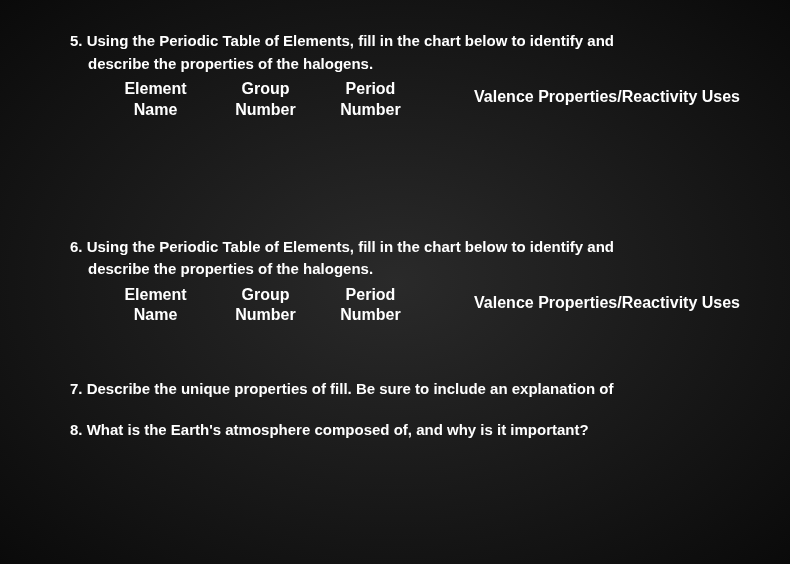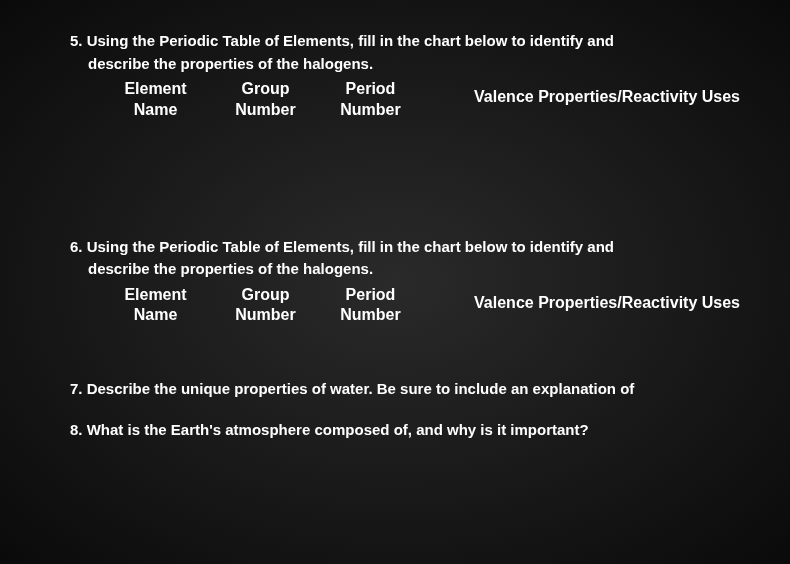--- a/index.html
+++ b/index.html
@@ -118,21 +118,21 @@
       <span class="two-line">Period</span>
       <span class="two-line">Number</span>
     </div>
     <div class="col c4">Valence Properties/Reactivity Uses</div>
   </div>
 </div>
 
 <div class="question q7">
   <div class="question-text">
     <span class="num-text">7.</span>
-    <span>Describe the unique properties of water. Be sure to include an explanation of</span>
+    <span>Describe the unique properties of fill. Be sure to include an explanation of</span>
   </div>
 </div>
 
 <div class="question q8">
   <div class="question-text">
     <span class="num-text">8.</span>
     <span>What is the Earth's atmosphere composed of, and why is it important?</span>
   </div>
 </div>
 

